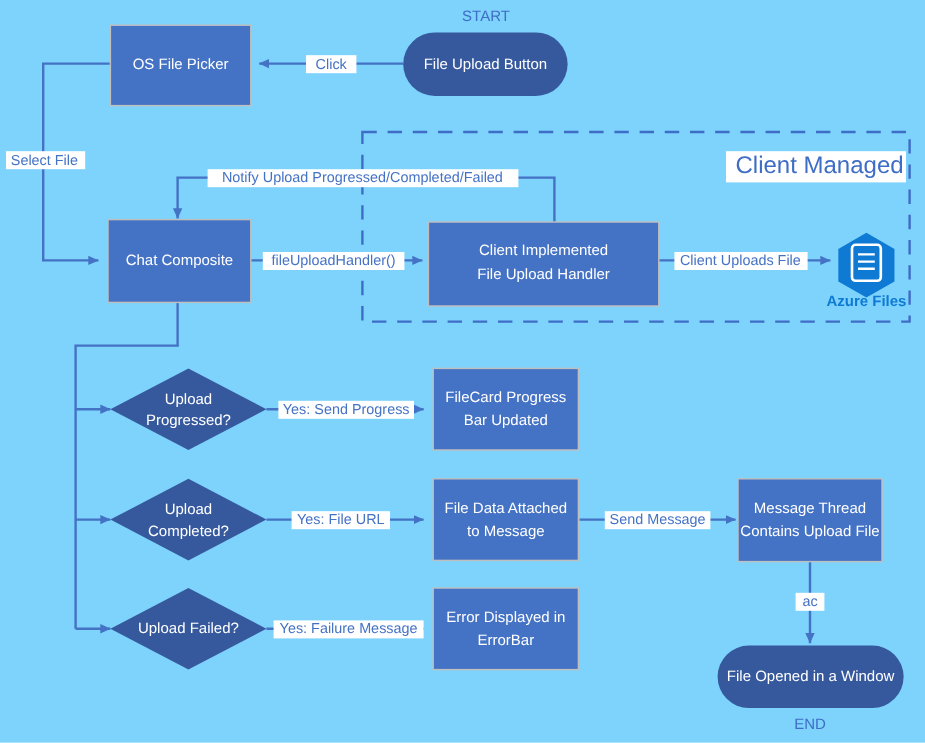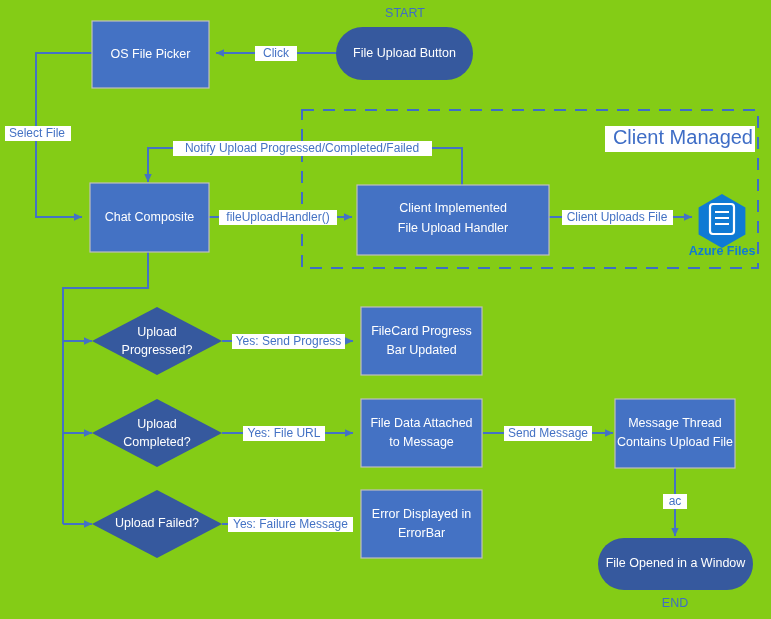--- a/index.html
+++ b/index.html
@@ -4,21 +4,21 @@
 <style>
   html, body {
     margin: 0;
     padding: 0;
     background: #ffffff;
   }
   #canvas {
     position: relative;
     width: 771px;
     height: 619px;
-    background: #84cc16;
+    background: #7dd3fc;
     font-family: "Liberation Sans", sans-serif;
     overflow: hidden;
   }
   svg.layer {
     position: absolute;
     left: 0;
     top: 0;
     width: 771px;
     height: 619px;
   }

